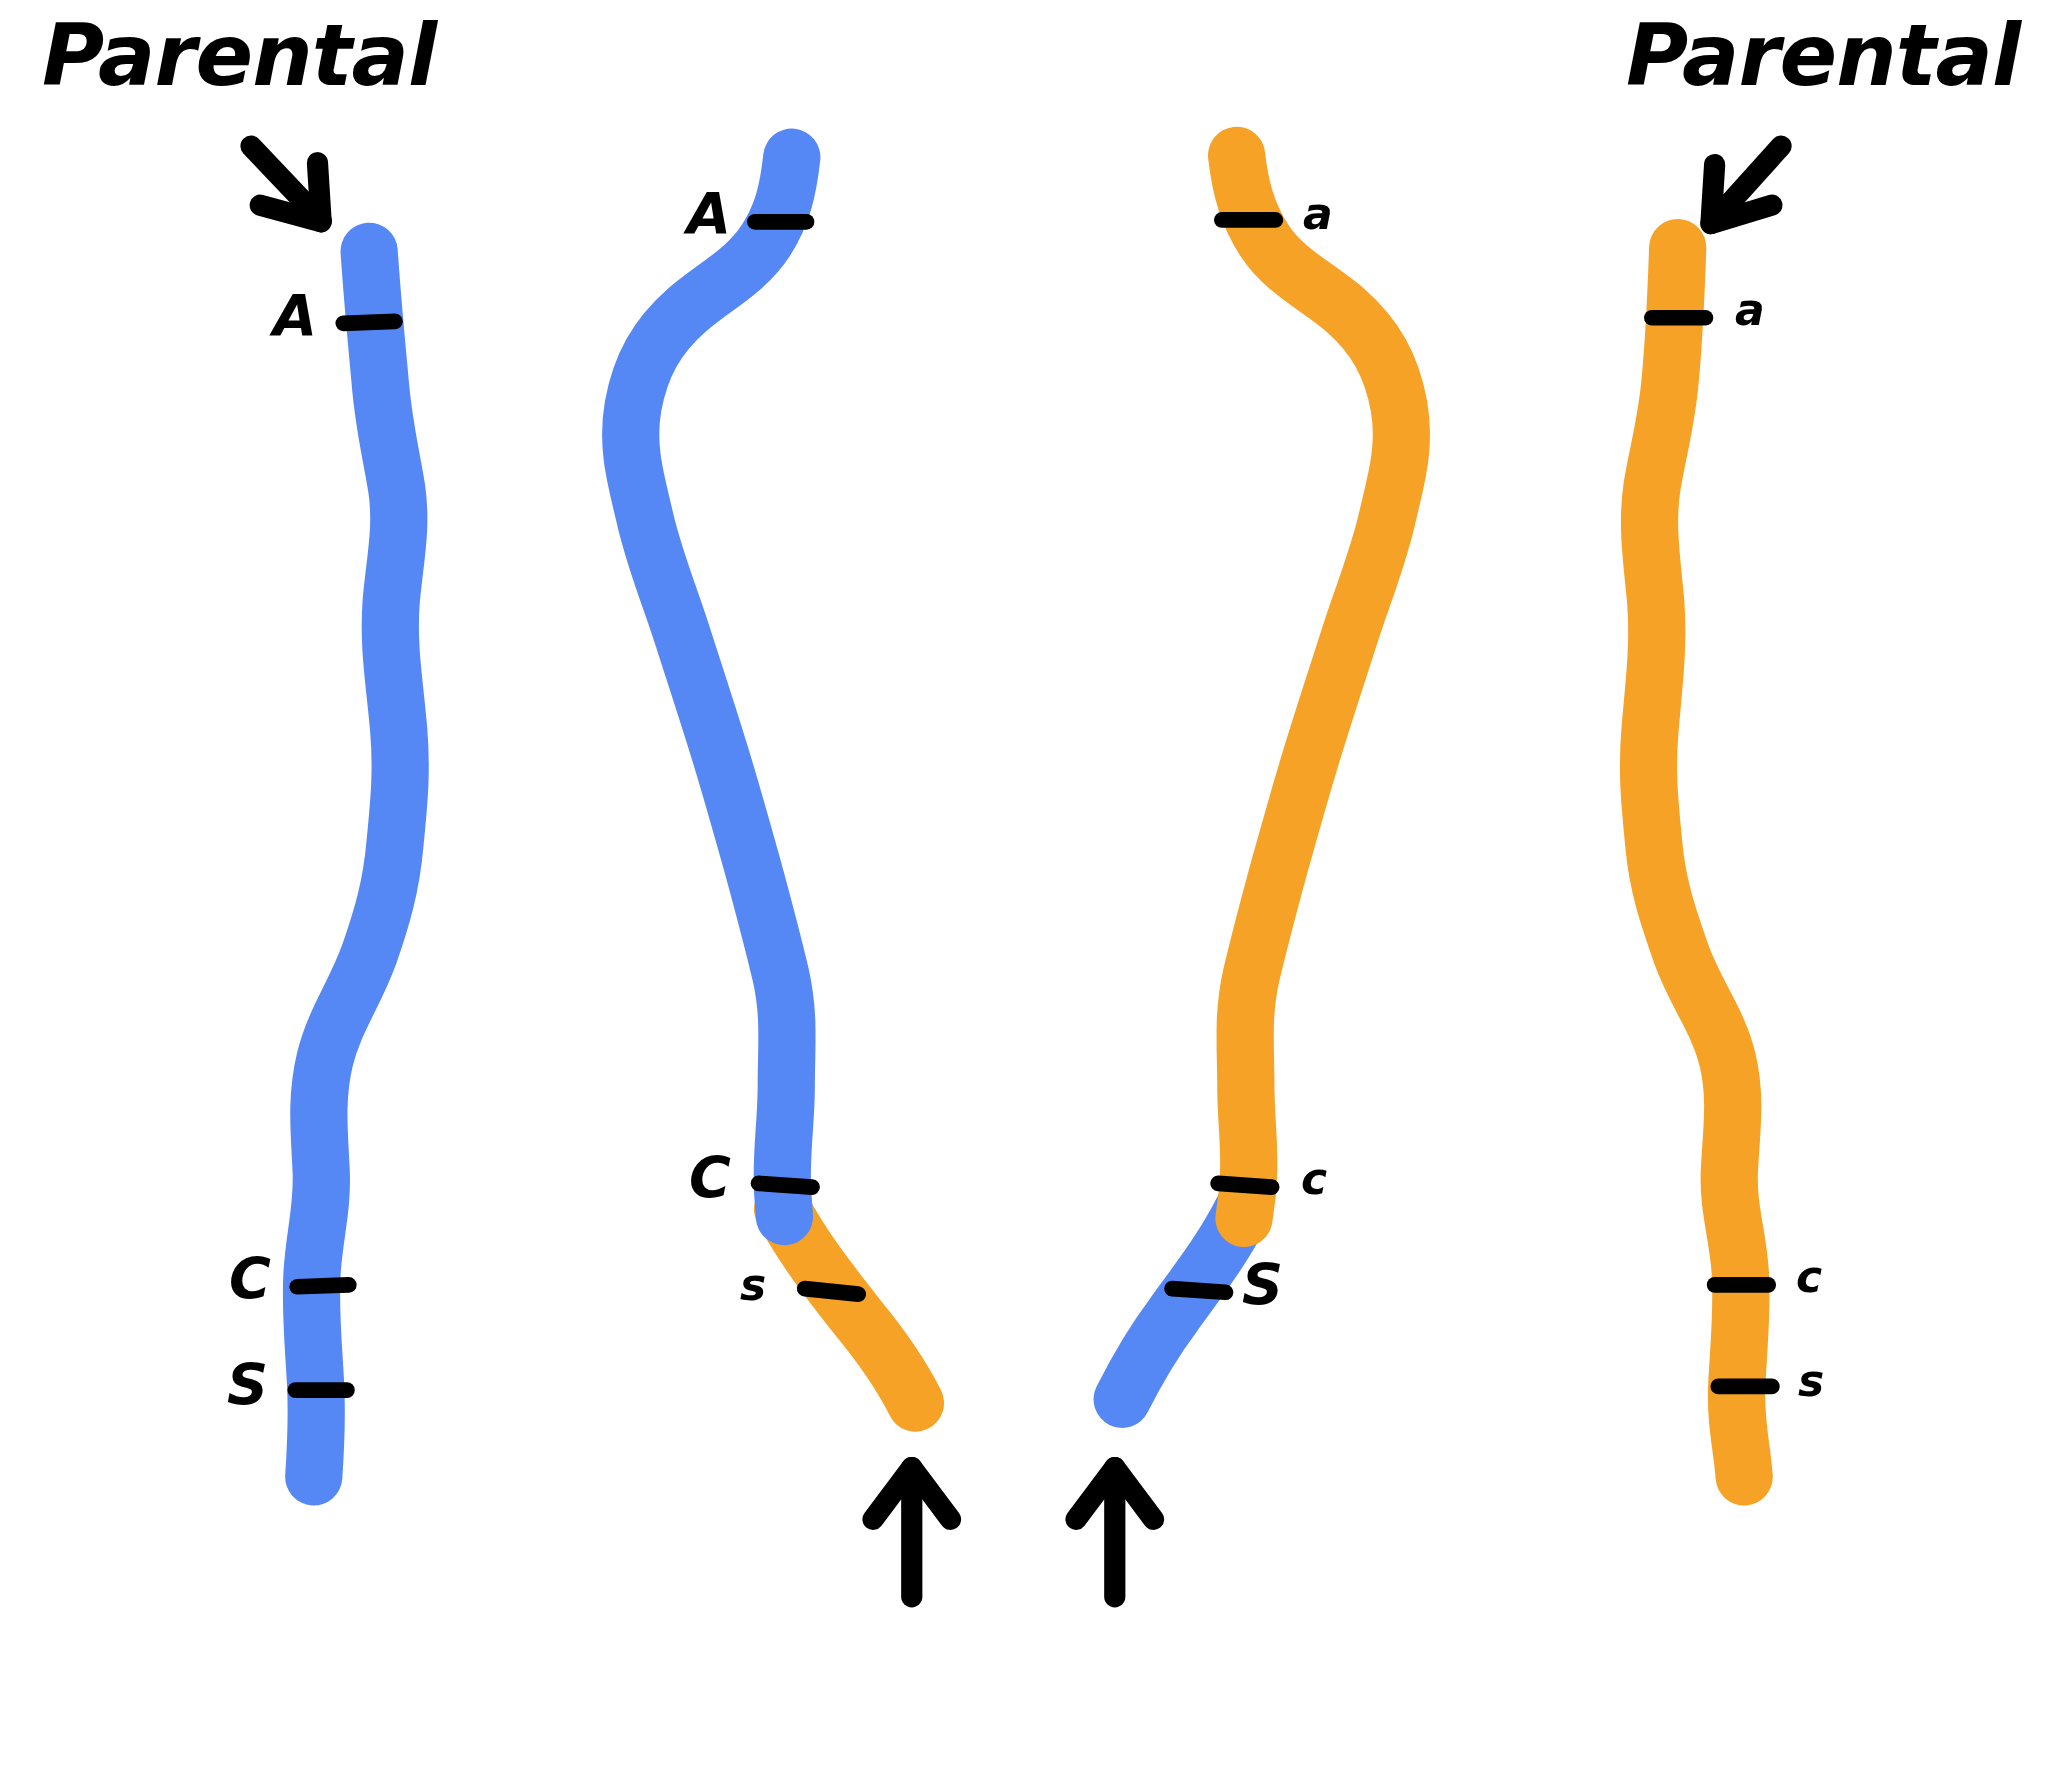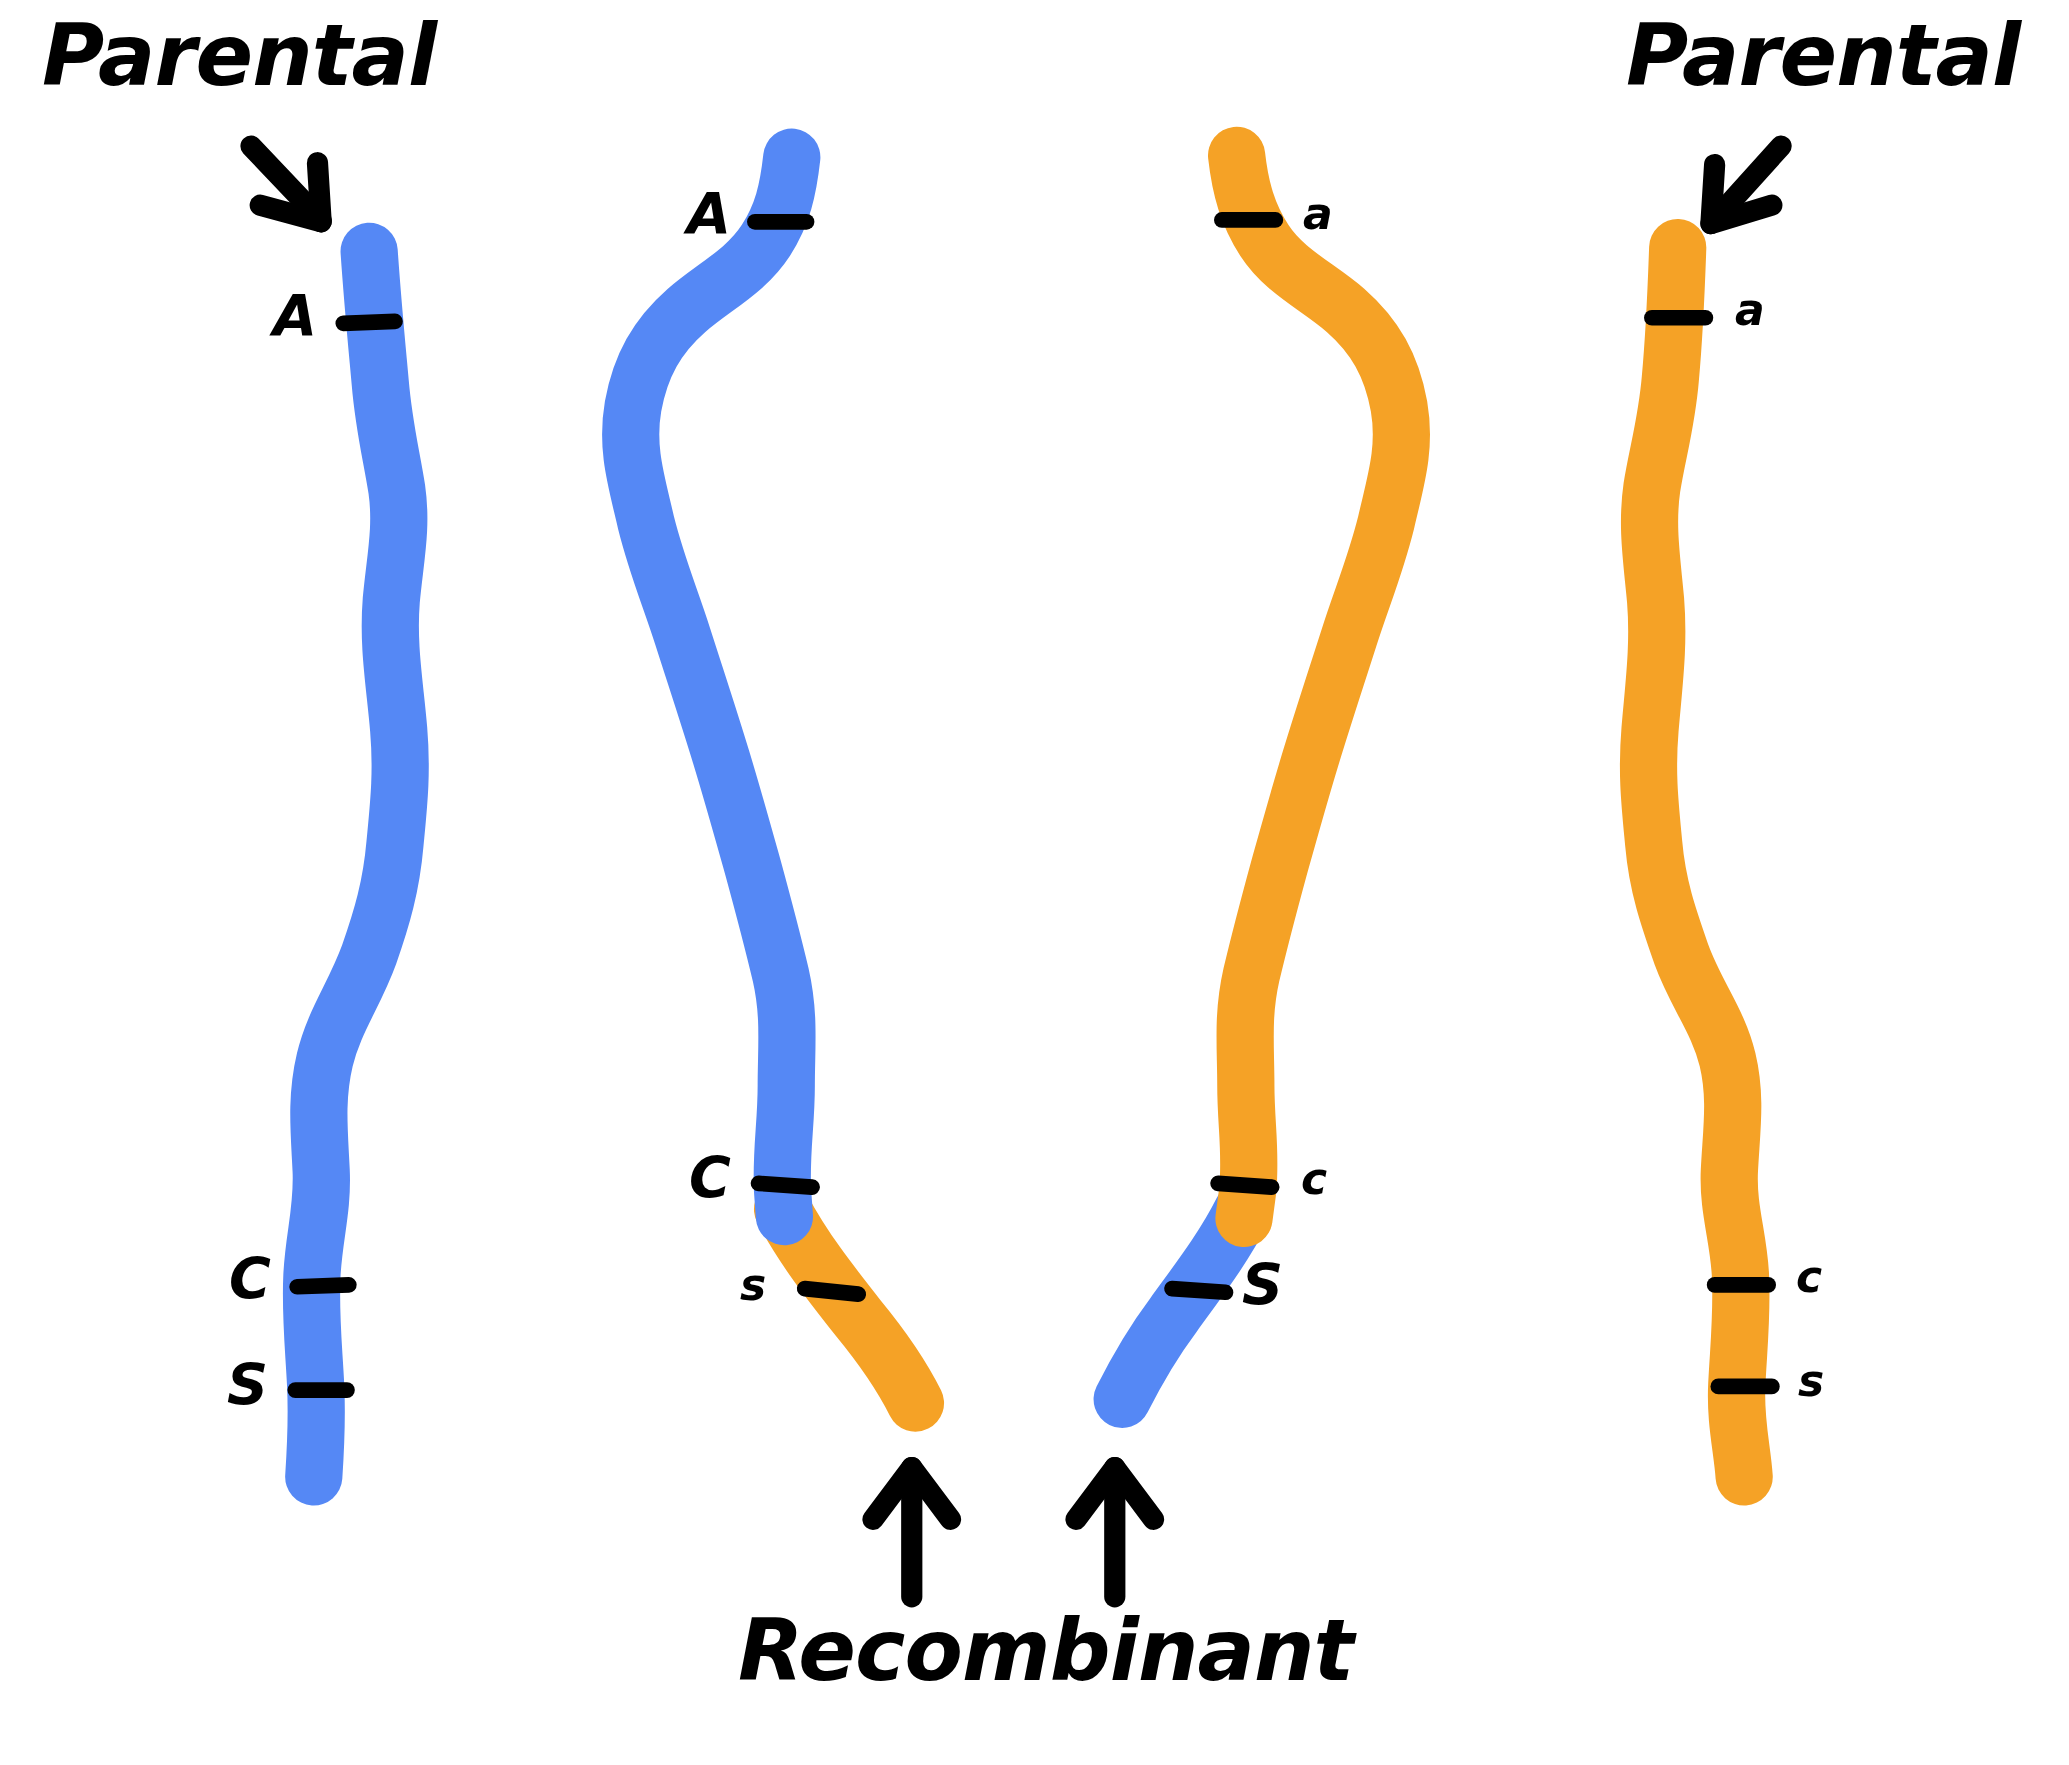--- a/index.html
+++ b/index.html
@@ -165,21 +165,20 @@
         <line x1="1208" y1="1590" x2="1166" y2="1646"></line>
         <line x1="1208" y1="1590" x2="1250" y2="1646"></line>
       </g>
     </g>
   </svg>
 
   <div class="label-text heading" style="left:42px; top:13px;">Parental</div>
 
   <div class="label-text heading" style="left:1626px; top:13px;">Parental</div>
 
-  <div class="label-text heading" style="left:738px; top:1608px;">Recombinant</div>
 
   <div class="label-text allele" style="left:273px; top:288px;">A</div>
   <div class="label-text allele" style="left:229px; top:1251px;">C</div>
   <div class="label-text allele" style="left:227px; top:1357px;">S</div>
 
   <div class="label-text allele" style="left:687px; top:186px;">A</div>
   <div class="label-text allele" style="left:689px; top:1150px;">C</div>
   <div class="label-text allele-small" style="left:740px; top:1263px;">s</div>
 
   <div class="label-text allele-small" style="left:1303px; top:192px;">a</div>

